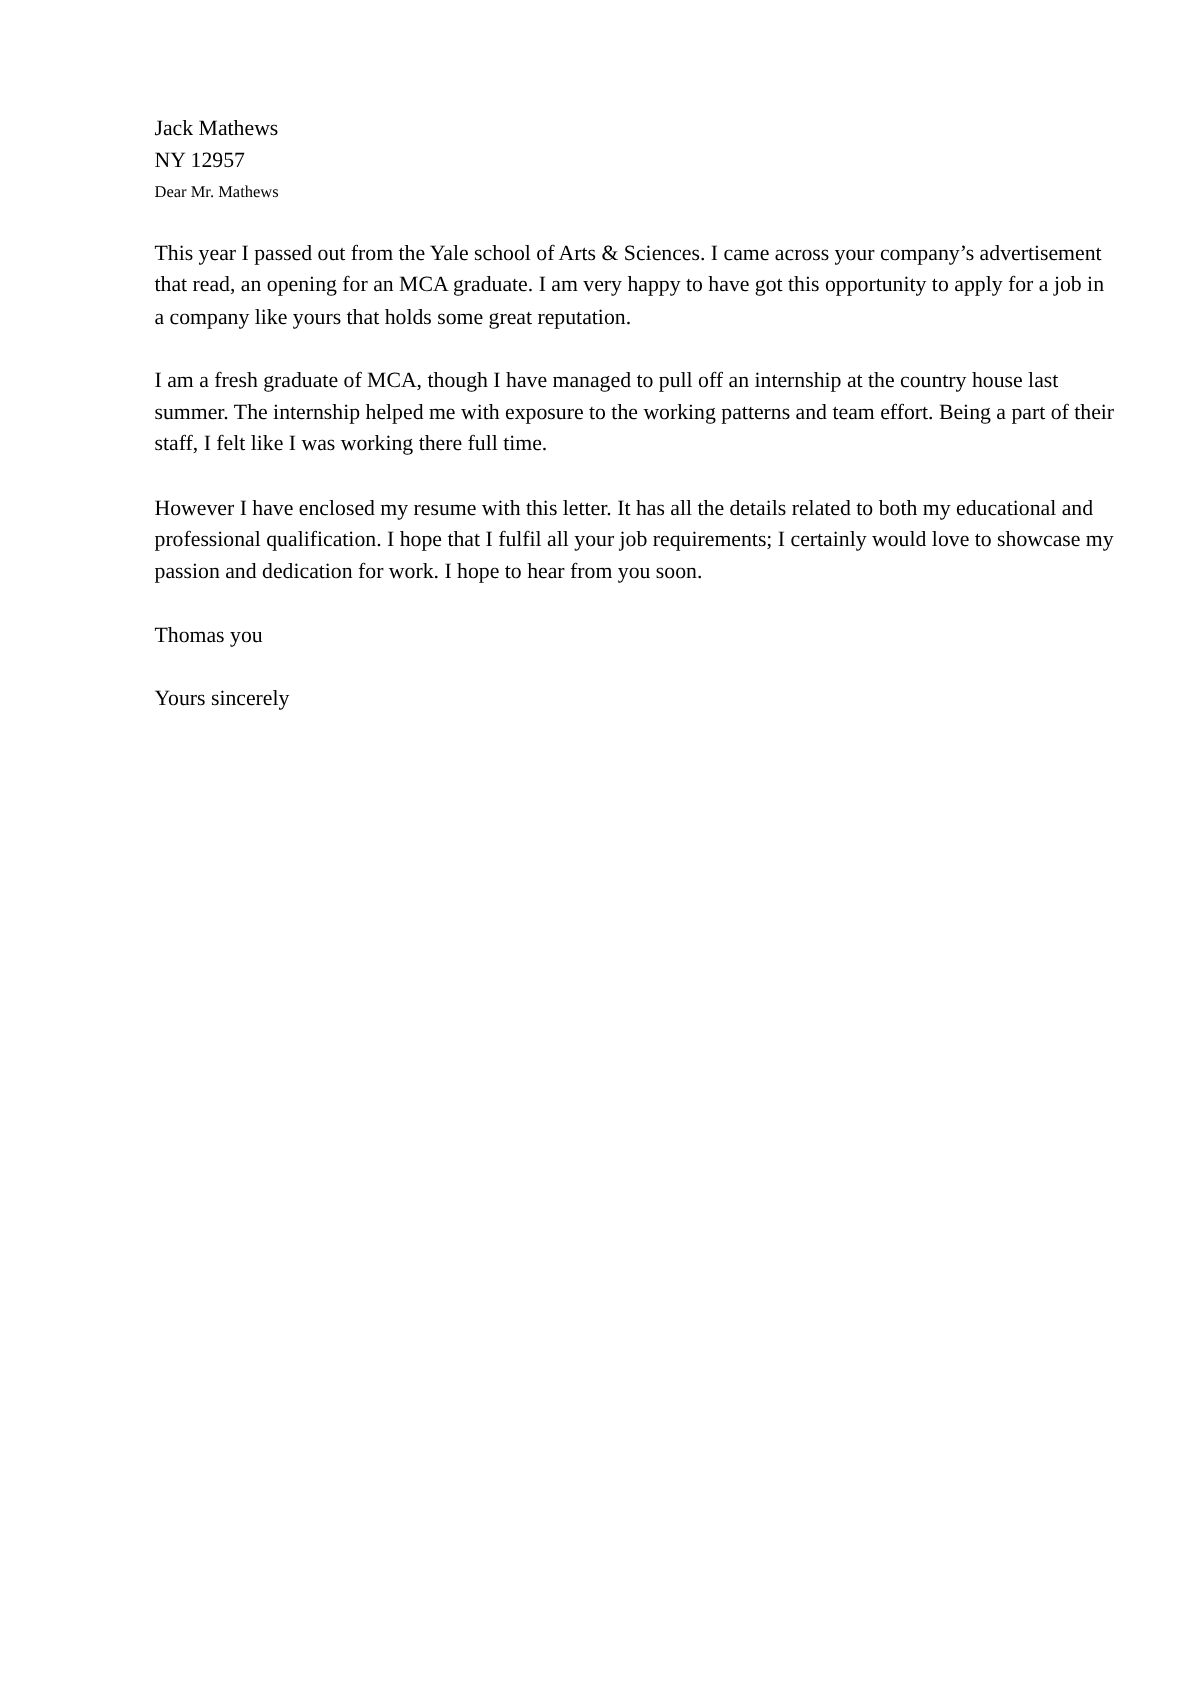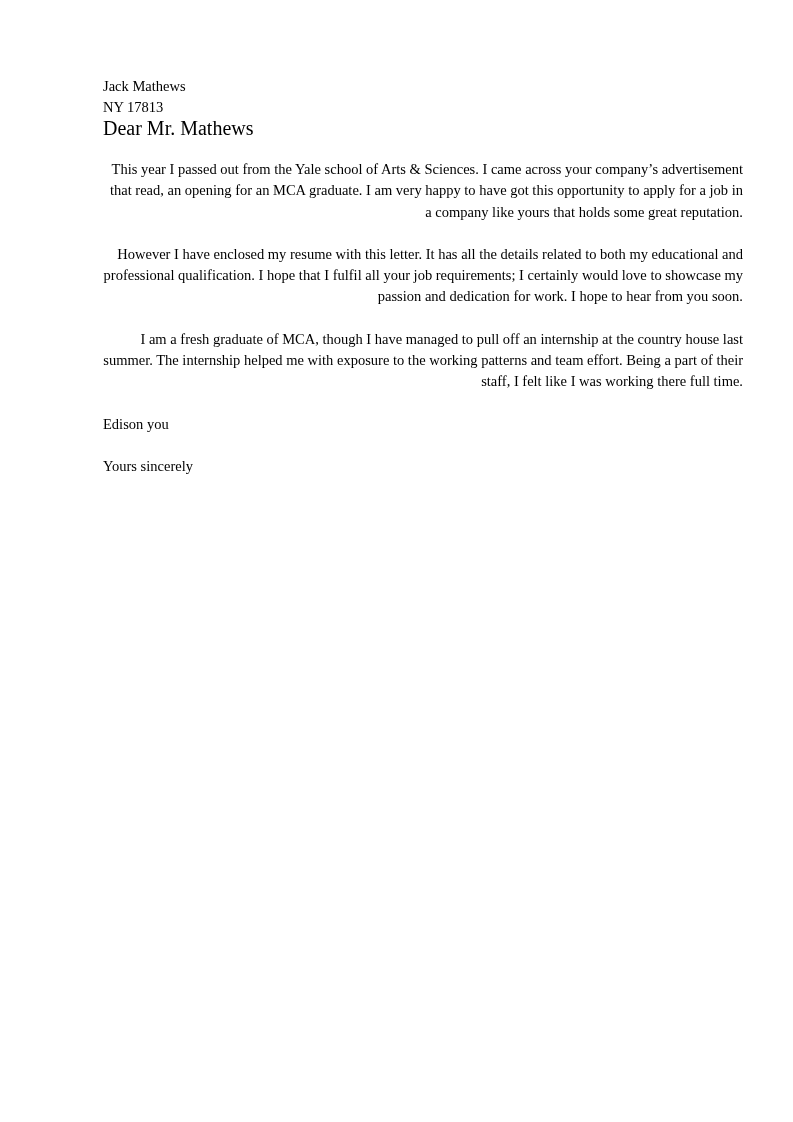--- a/index.html
+++ b/index.html
@@ -25,29 +25,29 @@
   }
   .address-block {
     margin: 0 0 20px 0;
   }
   .address-line {
     font-size: 14.5px;
     line-height: 21px;
     white-space: pre;
   }
   .salutation-line {
-    font-size: 20px;
+    font-size: 11px;
     line-height: 21px;
     white-space: pre;
   }
   .para {
     font-size: 14.5px;
     line-height: 21.3px;
     margin: 0 0 21px 0;
-    text-align: right;
+    text-align: left;
   }
   .closing-block {
     margin: 0;
     font-family: Liberation Serif, serif;
   }
   .closing-line {
     font-size: 14.5px;
     line-height: 21px;
     white-space: pre;
   }
@@ -56,31 +56,31 @@
   }
 </style>
 </head>
 <body>
 
 <div class="page">
   <div class="letter-body">
 
     <div class="address-block">
       <div class="address-line">Jack Mathews</div>
-      <div class="address-line">NY 17813</div>
+      <div class="address-line">NY 12957</div>
       <div class="salutation-line">Dear Mr. Mathews</div>
     </div>
 
     <p class="para">This year I passed out from the Yale school of Arts &amp; Sciences. I came across your company’s advertisement that read, an opening for an MCA graduate. I am very happy to have got this opportunity to apply for a job in a company like yours that holds some great reputation.</p>
 
+    <p class="para">I am a fresh graduate of MCA, though I have managed to pull off an internship at the country house last summer. The internship helped me with exposure to the working patterns and team effort. Being a part of their staff, I felt like I was working there full time.</p>
+
     <p class="para">However I have enclosed my resume with this letter. It has all the details related to both my educational and professional qualification. I hope that I fulfil all your job requirements; I certainly would love to showcase my passion and dedication for work. I hope to hear from you soon.</p>
 
-    <p class="para">I am a fresh graduate of MCA, though I have managed to pull off an internship at the country house last summer. The internship helped me with exposure to the working patterns and team effort. Being a part of their staff, I felt like I was working there full time.</p>
-
-    <div class="closing-line">Edison you</div>
+    <div class="closing-line">Thomas you</div>
 
     <div class="spacer-line"></div>
 
     <div class="closing-block">
       <div class="closing-line">Yours sincerely</div>
     </div>
 
   </div>
 </div>
 

